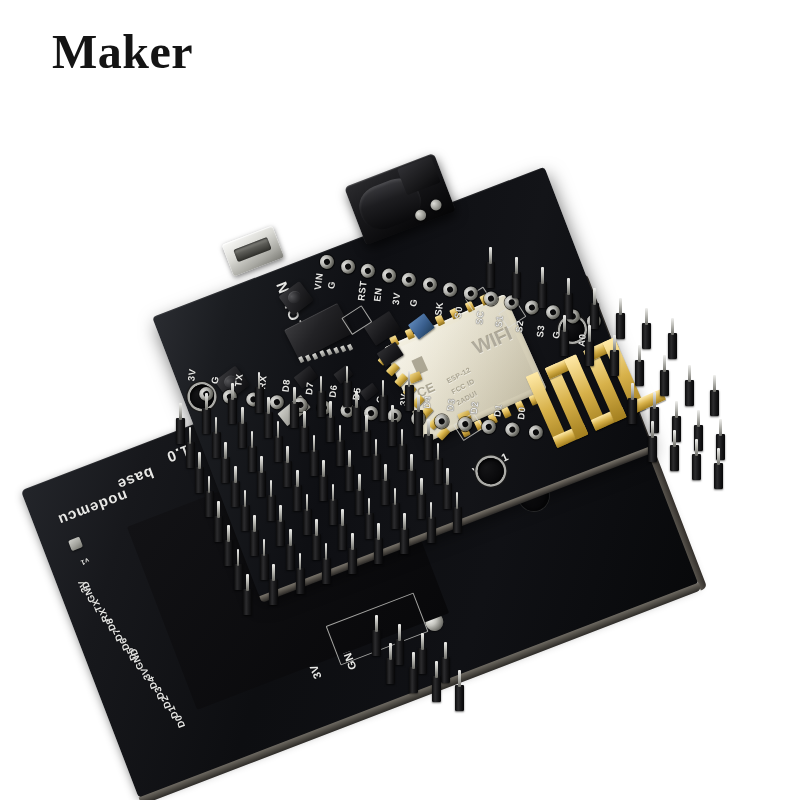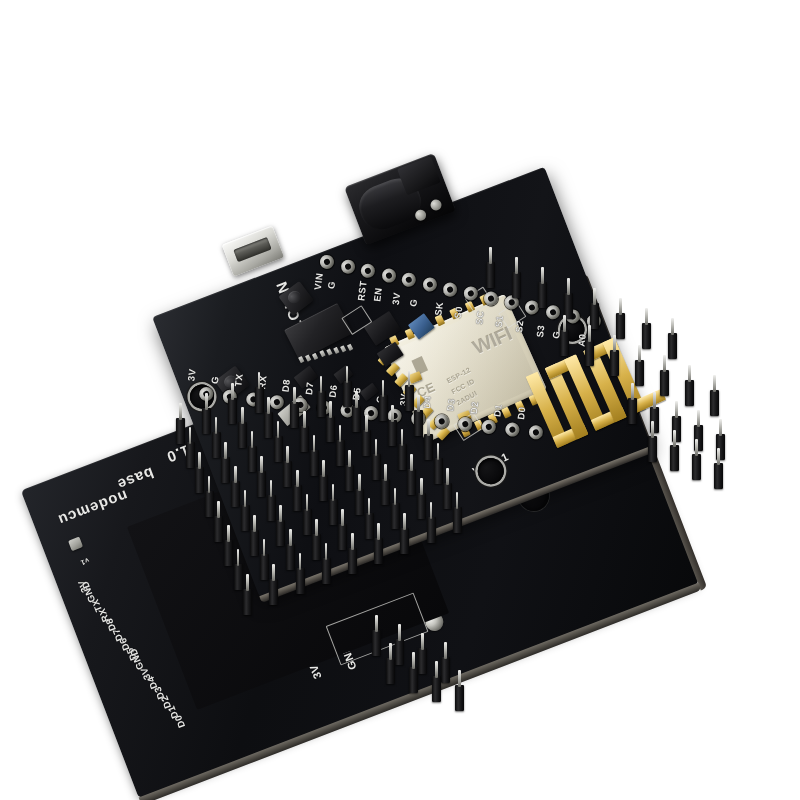--- a/index.html
+++ b/index.html
@@ -361,20 +361,21 @@
     border-radius: 50%;
     background: radial-gradient(circle at 33% 28%, #f2f2ef 0%, #c3c3bd 35%, #82827c 65%, #2e2e2b 100%);
     box-shadow: 0 1px 1px rgba(0,0,0,0.5);
   }
 </style>
 </head>
 <body>
 
 <div id="stage">
 
+  <div id="watermark">Maker</div>
 
   <div id="scene">
 
     <div id="base-shield">
 
       <div class="silk lg" style="left:24px; top:34px; transform:rotate(180deg);">nodemcu</div>
       <div class="silk lg" style="left:92px; top:22px; transform:rotate(180deg);">base</div>
       <div class="silk lg" style="left:148px; top:14px; transform:rotate(180deg);">1.0</div>
 
       <div class="smd light" style="left:26px; top:64px; width:12px; height:11px; border-radius:2px;"></div>

